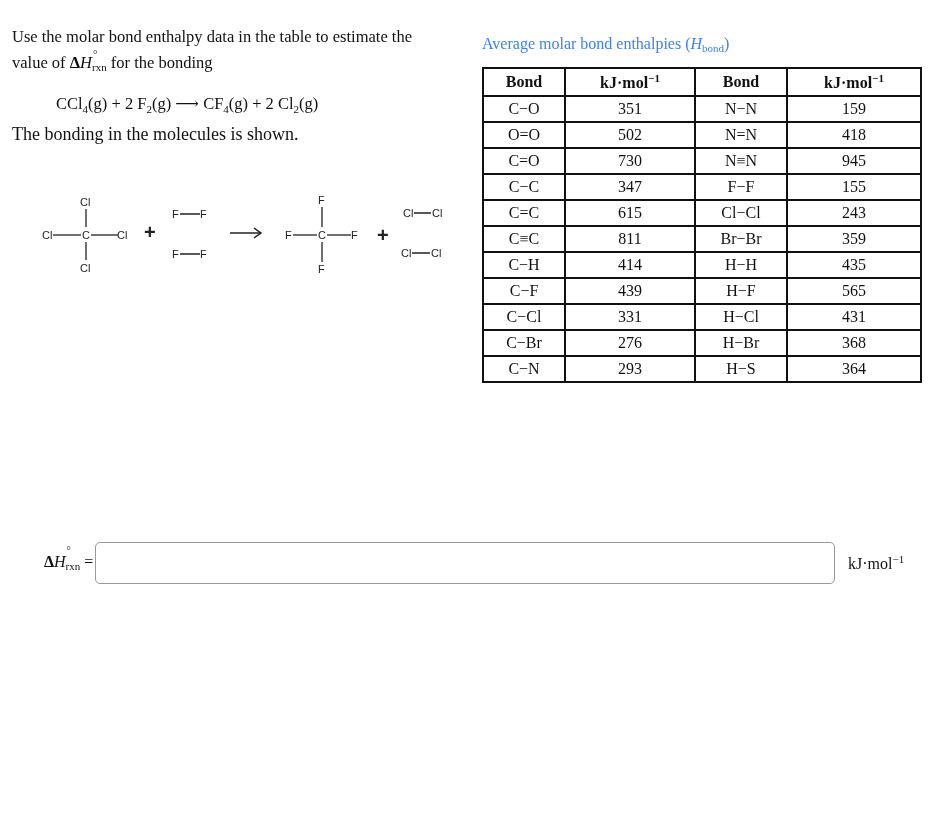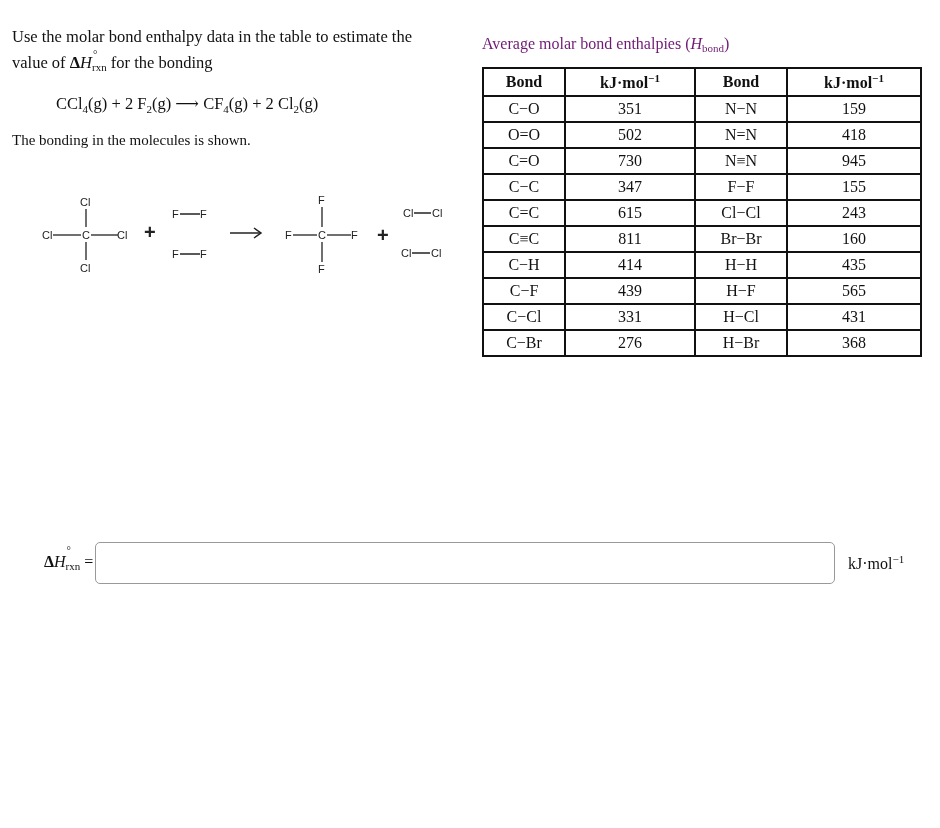--- a/index.html
+++ b/index.html
@@ -6,23 +6,23 @@
   body { width: 940px; height: 828px; position: relative; overflow: hidden;
          font-family: "Liberation Serif", "DejaVu Serif", serif; color: #111; }
   .abs { position: absolute; }
   .prompt { left: 12px; top: 24px; width: 455px; font-size: 16.5px; line-height: 26px; }
   .prompt i { font-style: italic; }
   .sub { font-size: 11px; vertical-align: -3px; }
   .sup-deg { font-size: 11px; }
   .hsym { white-space: nowrap; }
   .eq { left: 56px; top: 94px; font-size: 16.5px; white-space: nowrap; }
   .eq .s { font-size: 11px; vertical-align: -4px; }
-  .bonding { left: 12px; top: 132px; font-size: 15px; }
+  .bonding { left: 12px; top: 124px; font-size: 18px; }
   .mol { font-family: "Liberation Sans", "DejaVu Sans", sans-serif; font-size: 11px; fill: #222; }
-  .caption { left: 482px; top: 35px; font-size: 16px; color: #701a75; }
+  .caption { left: 482px; top: 35px; font-size: 16px; color: #3b82f6; }
   .caption i { font-style: italic; }
   table.bonds { position: absolute; left: 482px; top: 67px; border-collapse: collapse;
                 font-size: 16px; }
   table.bonds th, table.bonds td { border: 2px solid #111; text-align: center; height: 24px; padding: 0; }
   table.bonds th { font-weight: bold; height: 26px; }
   table.bonds th sup { font-size: 11px; }
   .c1 { width: 80px; } .c2 { width: 128px; } .c3 { width: 90px; } .c4 { width: 132px; }
   .answer-label { left: 16px; top: 553px; font-size: 16px; white-space: nowrap; margin-left: 28px; }
   .answer-label i { font-style: italic; }
   .answer-input { left: 95px; top: 542px; width: 740px; height: 42px; border: 1.5px solid #999;
@@ -137,21 +137,21 @@
       <tr>
         <td>C=C</td>
         <td>615</td>
         <td>Cl−Cl</td>
         <td>243</td>
       </tr>
       <tr>
         <td>C≡C</td>
         <td>811</td>
         <td>Br−Br</td>
-        <td>160</td>
+        <td>359</td>
       </tr>
       <tr>
         <td>C−H</td>
         <td>414</td>
         <td>H−H</td>
         <td>435</td>
       </tr>
       <tr>
         <td>C−F</td>
         <td>439</td>
@@ -163,20 +163,26 @@
         <td>331</td>
         <td>H−Cl</td>
         <td>431</td>
       </tr>
       <tr>
         <td>C−Br</td>
         <td>276</td>
         <td>H−Br</td>
         <td>368</td>
       </tr>
+      <tr>
+        <td>C−N</td>
+        <td>293</td>
+        <td>H−S</td>
+        <td>364</td>
+      </tr>
     </tbody>
 </table>
 
 <div class="abs answer-label">
   <b>Δ</b><i>H</i><span style="position:relative;display:inline-block;"><span class="sup-deg" style="position:absolute;top:-9px;left:1px;">°</span><span class="sub">rxn</span></span><span> =</span>
 </div>
 
 <input class="abs answer-input" type="text" placeholder="" style="">
 
 <div class="abs unit">

